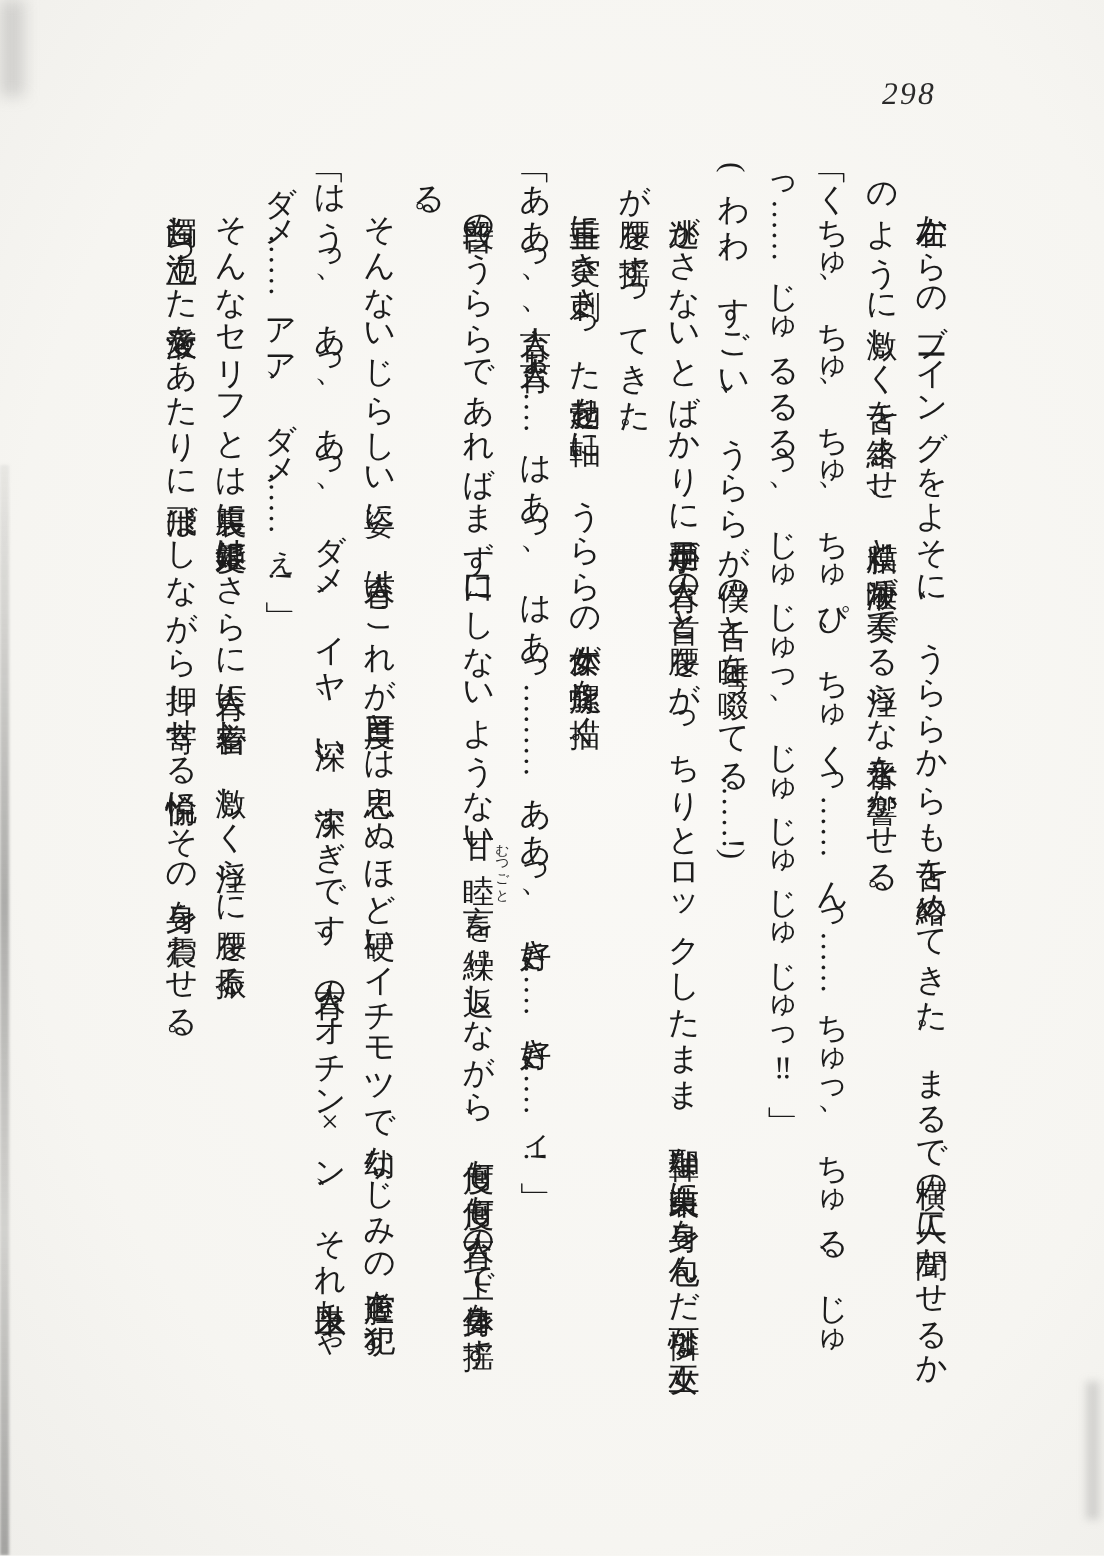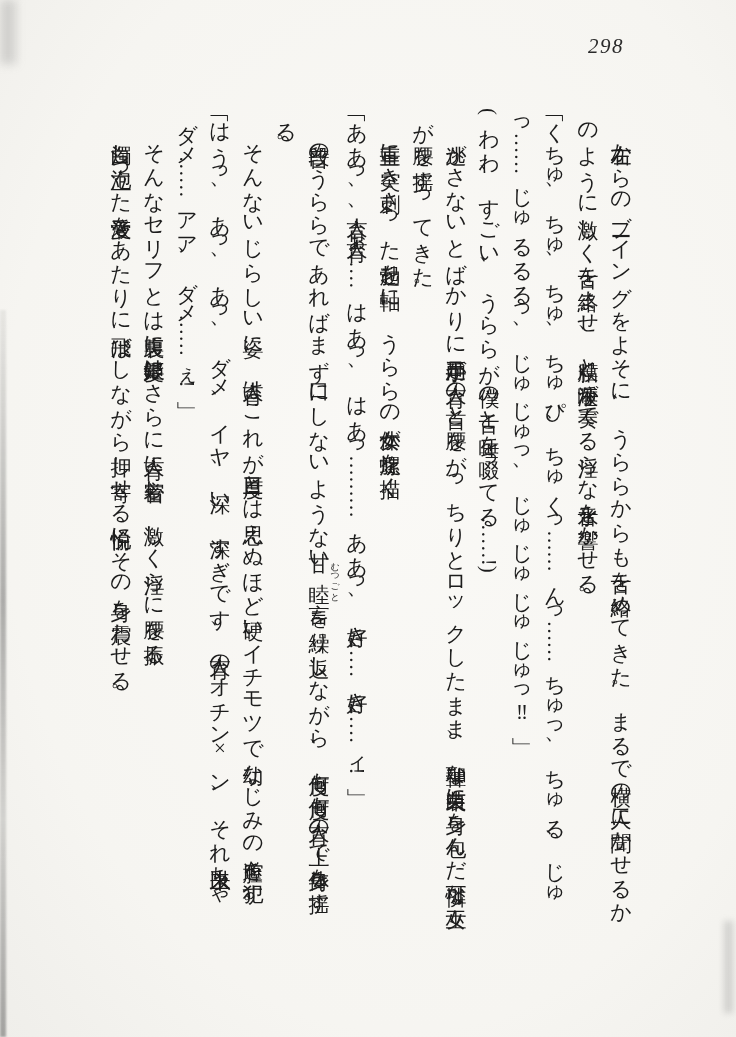--- a/index.html
+++ b/index.html
@@ -14,21 +14,21 @@
     background: #f7f6f3;
     font-family: "Liberation Serif", "DejaVu Serif", serif;
   }
   .page {
     position: absolute;
     inset: 0;
     background: radial-gradient(ellipse at 55% 45%, #faf9f6 0%, #f6f5f1 70%, #efeeea 100%);
   }
   .page-number {
     position: absolute;
-    top: 34px;
+    top: 50px;
     left: 588px;
     font: italic 21px "Liberation Serif", "DejaVu Serif", serif;
     letter-spacing: 1.5px;
     color: #2a2a2a;
     text-align: center;
   }
   .text-block {
     position: absolute;
     top: 108px;
     right: 99px;

